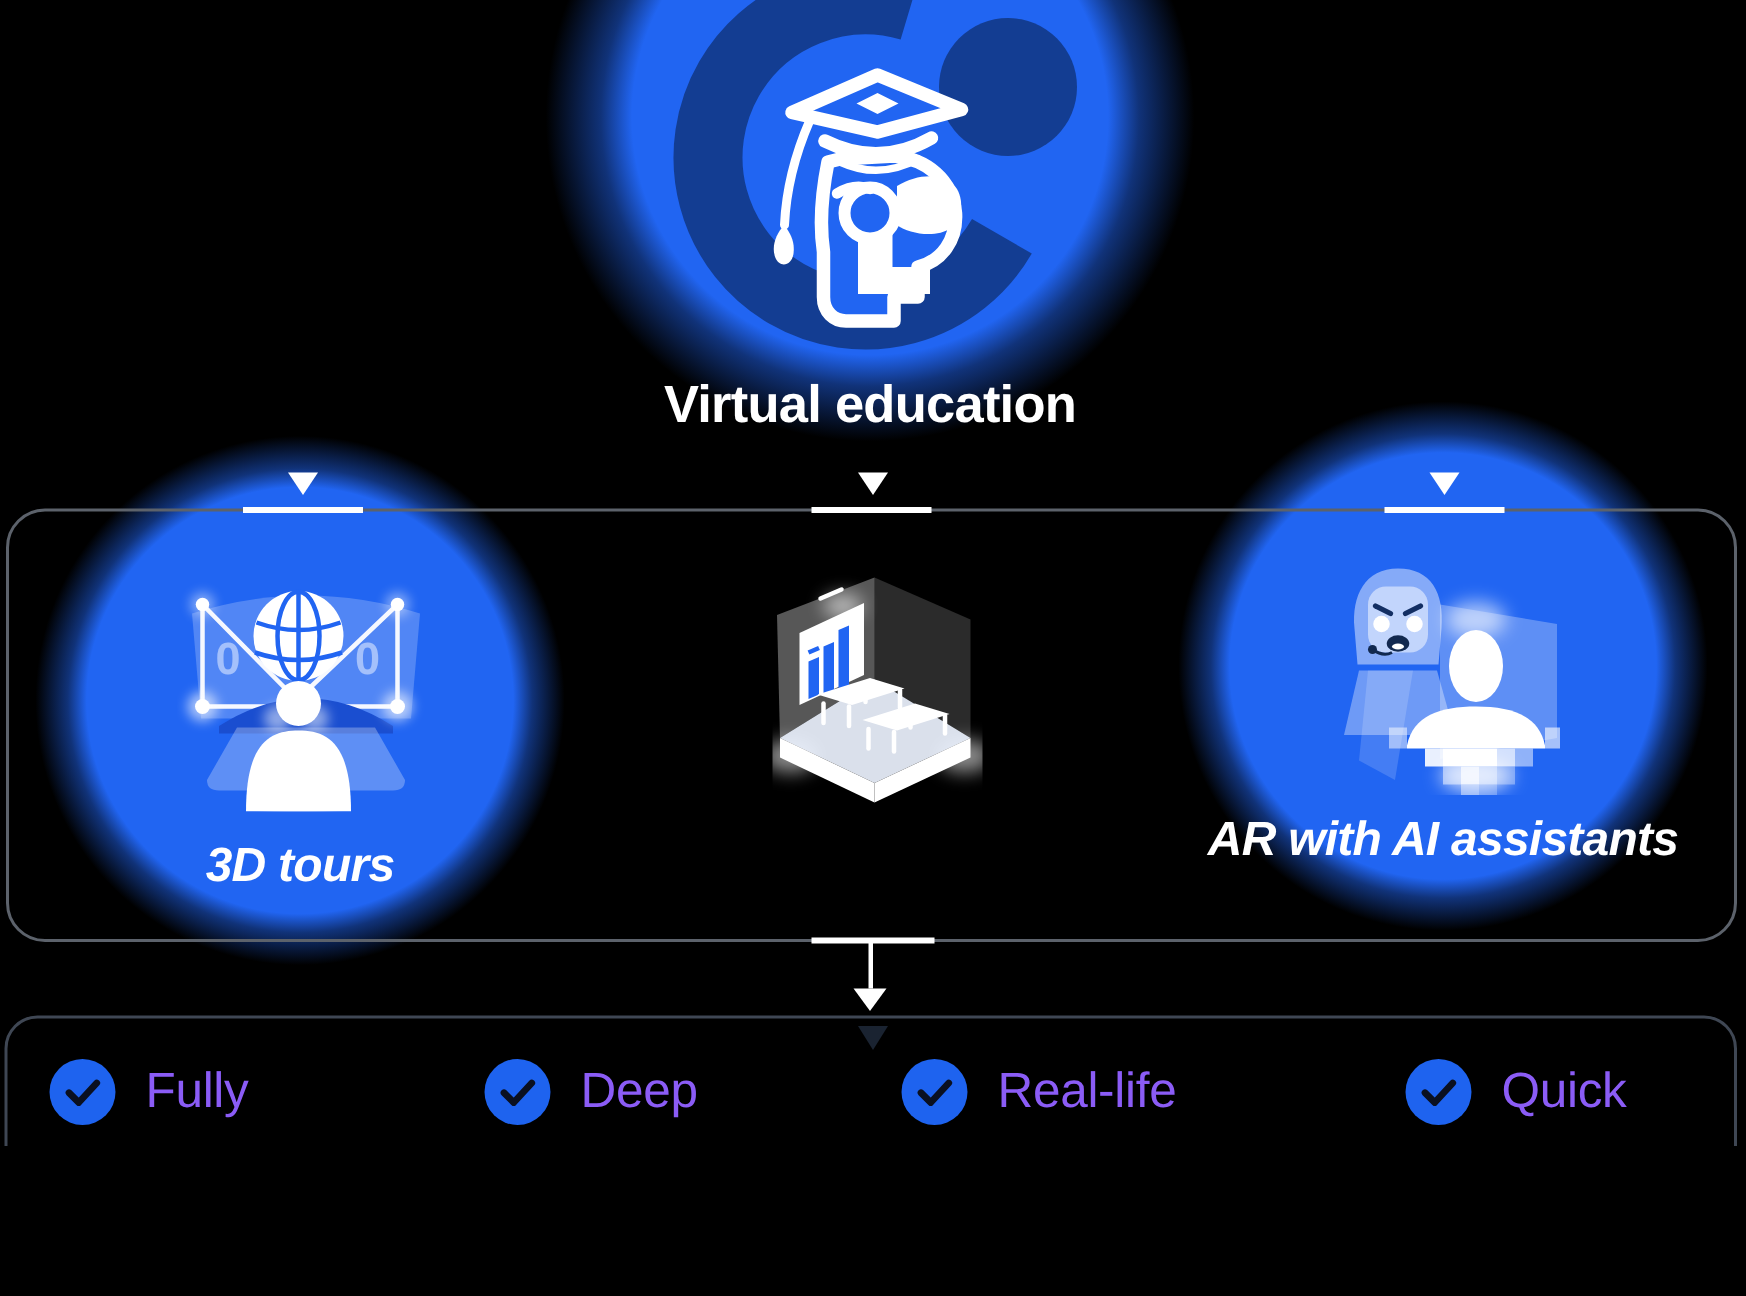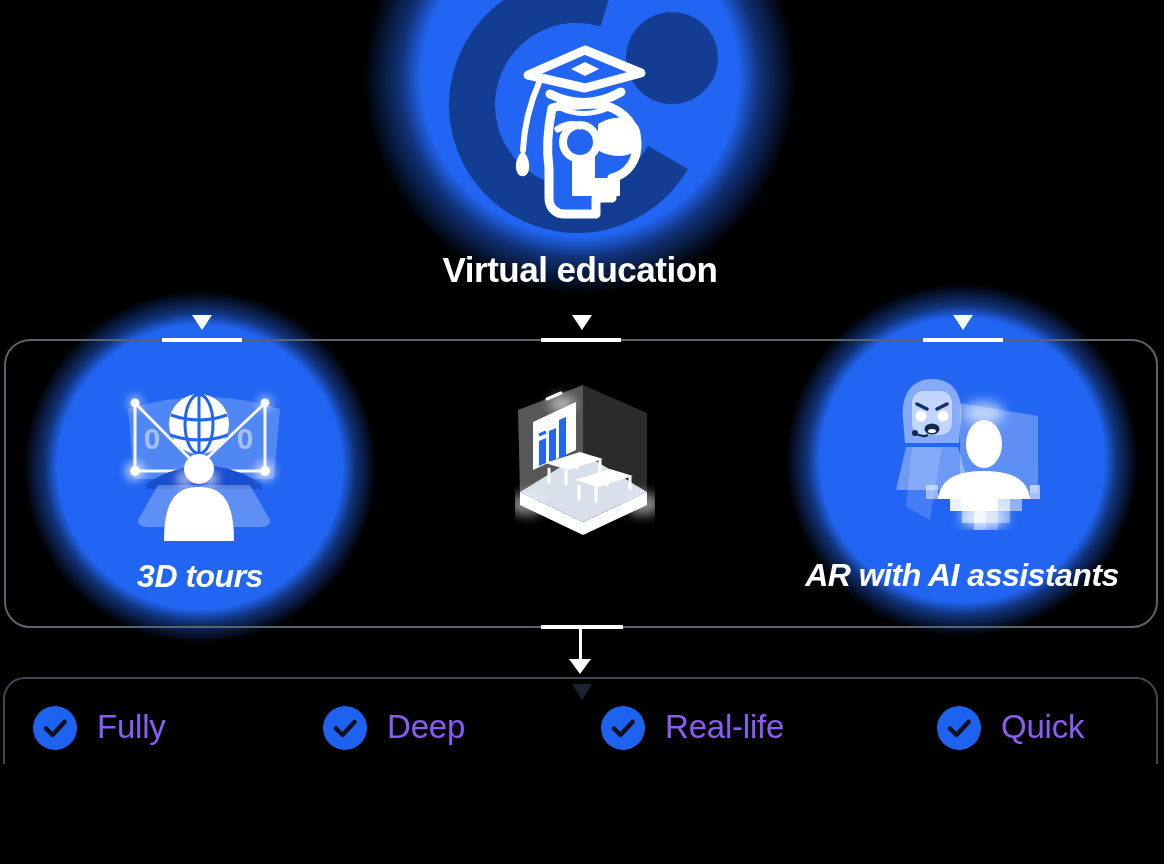--- a/index.html
+++ b/index.html
@@ -10,21 +10,21 @@
   
   .glow-big{
     position:absolute;left:350px;top:-152px;width:460px;height:460px;border-radius:50%;z-index:1;
     background:radial-gradient(circle closest-side,#2165f2 0 69%,rgba(33,101,242,.5) 78%,rgba(33,101,242,0) 94%);
   }
   .feature-circle{
     position:absolute;width:360px;height:360px;border-radius:50%;z-index:2;
     background:radial-gradient(circle closest-side,#2165f2 0 79%,rgba(33,101,242,.5) 86%,rgba(33,101,242,0) 98%);
     font-style:italic;
   }
-  #fc1{left:20px;top:287px;} #fc2{left:400px;top:282px;} #fc3{left:782px;top:280px;}
+  #fc1{left:20px;top:287px;} #fc2{left:400px;top:282px;} #fc3{left:782px;top:264px;}
   .feature-label{
     position:absolute;left:-40px;right:-40px;text-align:center;color:#fff;
     font-size:32px;font-weight:700;letter-spacing:-.5px;line-height:1;z-index:4;
   }
   #fc1 .feature-label{top:273px;} #fc2 .feature-label{top:276px;} #fc3 .feature-label{top:279px;}
   .page-title{
     position:absolute;left:330px;top:252px;width:500px;text-align:center;color:#fff;
     font-size:35px;font-weight:700;letter-spacing:-.5px;line-height:1;z-index:4;
   }
   

